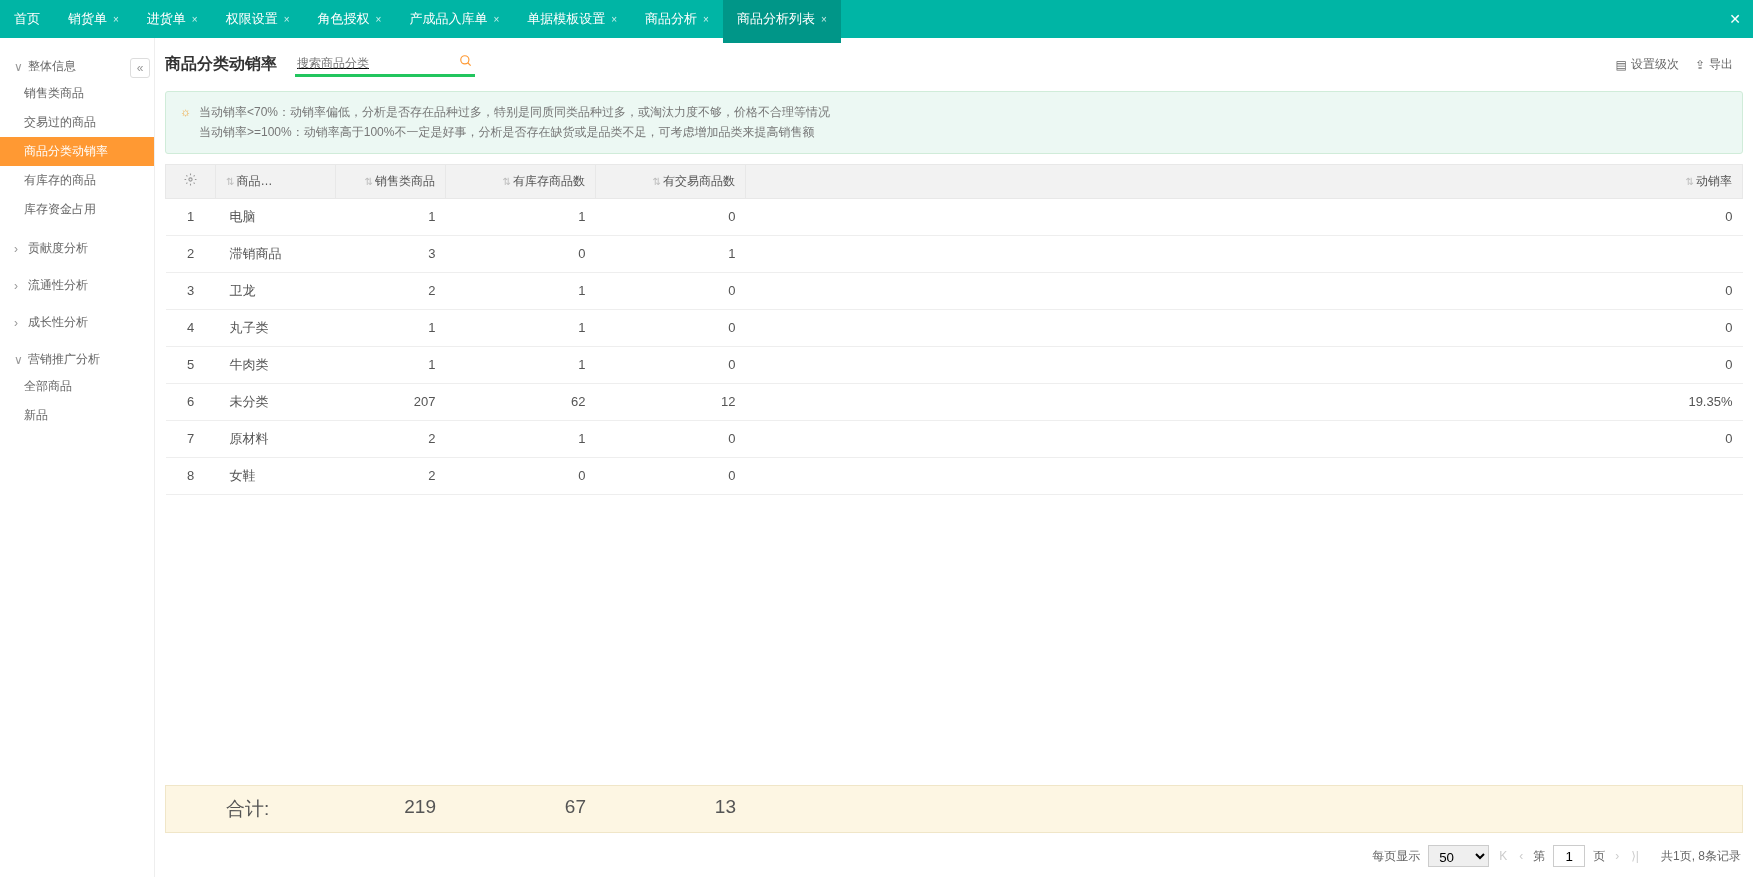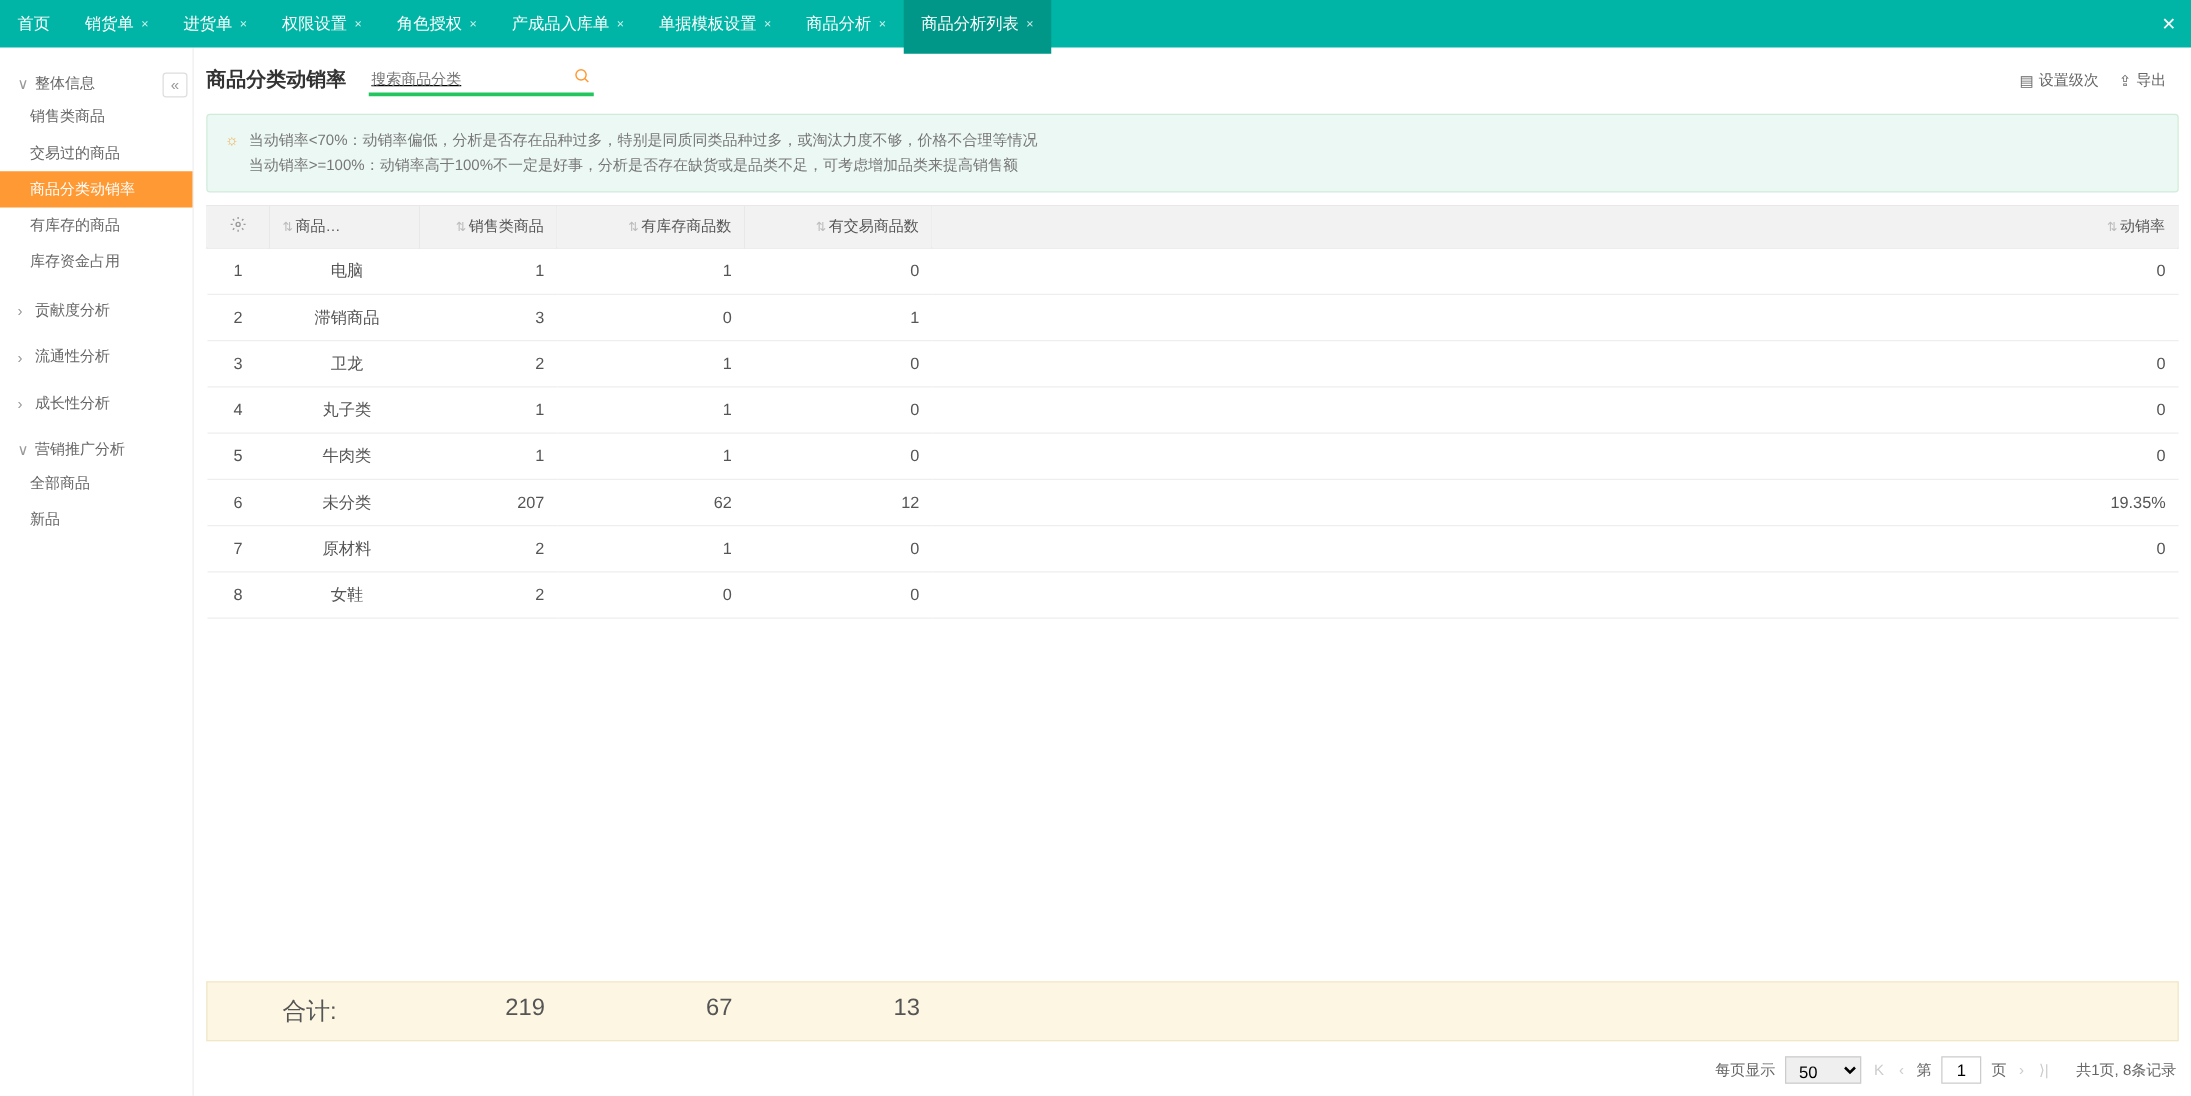--- a/index.html
+++ b/index.html
@@ -35,21 +35,21 @@
     .tip-icon { color: #f0ad4e; margin-right: 8px; flex-shrink: 0; }
     
     .table-wrap { flex: 1; margin: 0 10px; overflow: auto; display: flex; flex-direction: column; }
     table { width: 100%; border-collapse: collapse; }
     thead th { background: #f2f2f2; border: 1px solid #e8e8e8; padding: 8px 10px; font-weight: normal; color: #555; font-size: 12px; position: relative; }
     thead th.right { text-align: right; }
     thead th.left { text-align: left; }
     .sort-icon { color: #bbb; margin-right: 2px; font-size: 10px; }
     tbody td { border-bottom: 1px solid #eee; padding: 9px 10px; color: #555; font-size: 13px; }
     .col-idx { width: 50px; text-align: center; }
-    .col-name { width: 120px; text-align: center; padding-left: 14px; font-family: Liberation Mono, monospace; }
+    .col-name { width: 120px; text-align: left; padding-left: 14px; font-family: Liberation Mono, monospace; }
     .col-num { text-align: right; }
     .th-gear { width: 50px; text-align: center; color: #999; cursor: pointer; }
     .c-count { width: 110px; }
     .c-stock { width: 150px; }
     .c-trade { width: 150px; }
     .c-rate { }
     
     .total-row { margin: 0 10px 6px 10px; background: #fdf6e3; border: 1px solid #f0e6c8; display: flex; padding: 10px 0; font-size: 19px; color: #555; }
     .total-row .t-cell { padding: 0 10px; }
     

